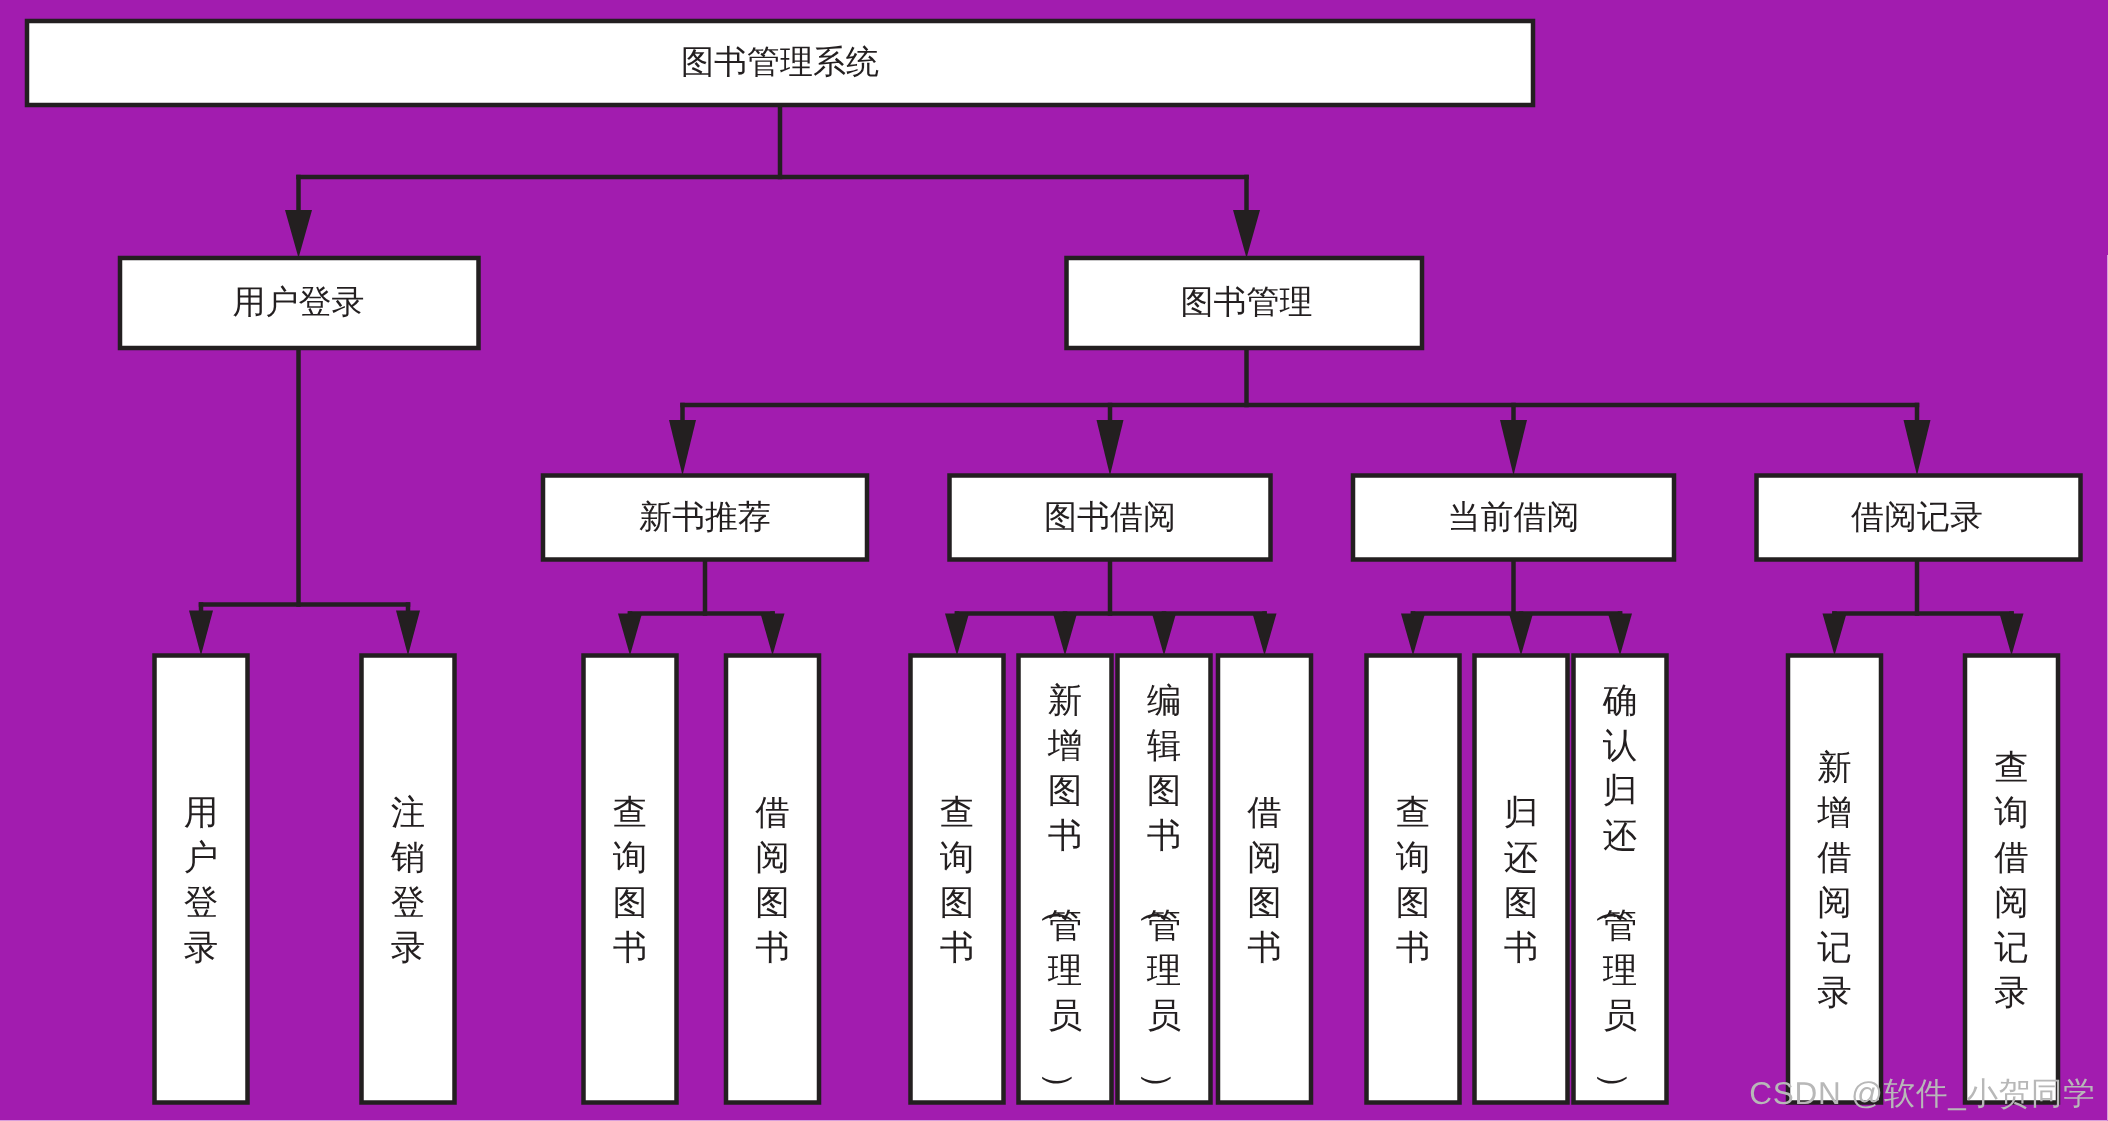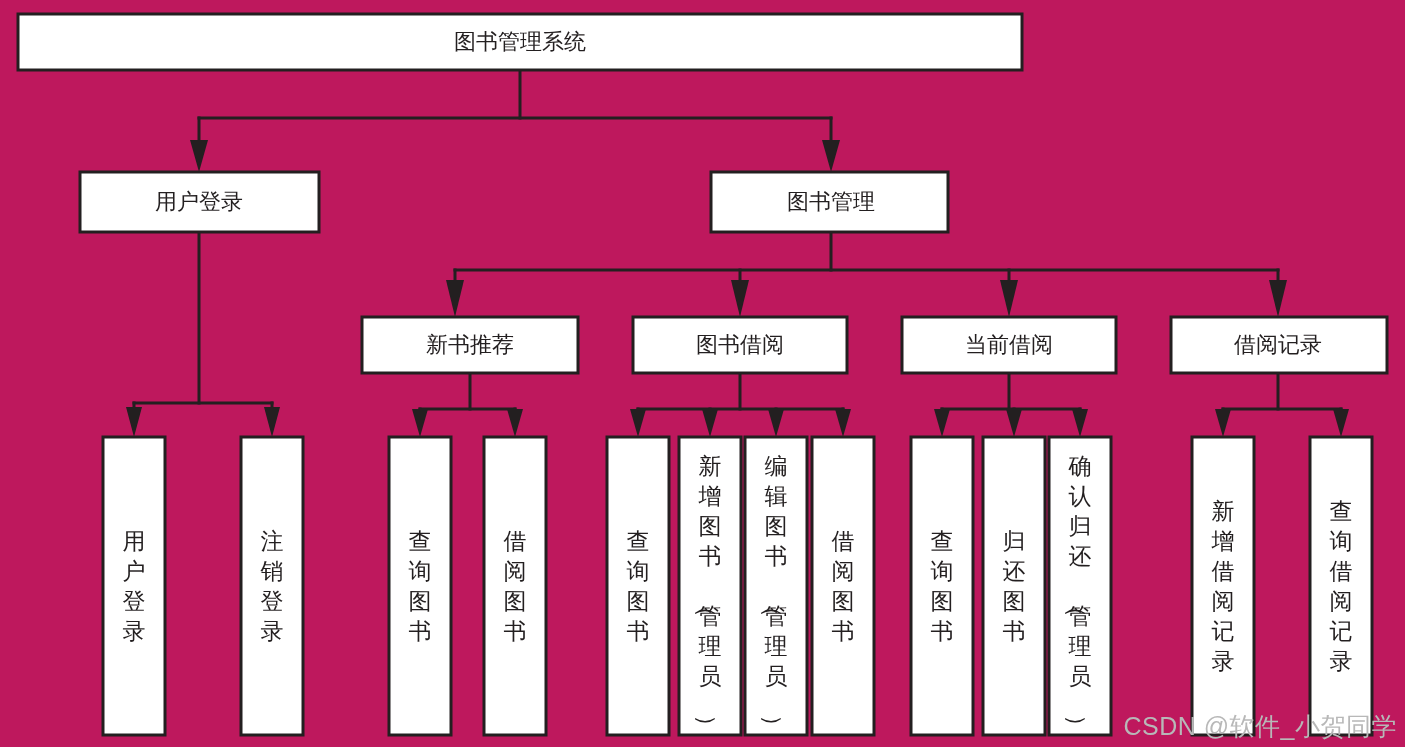--- a/index.html
+++ b/index.html
@@ -7,21 +7,21 @@
     padding: 0;
     background: #ffffff;
   }
   body {
     font-family: "Liberation Sans", "DejaVu Sans", sans-serif;
   }
   #diagram-root {
     position: relative;
     width: 1405px;
     height: 747px;
-    background: #be185d;
+    background: #a21caf;
     overflow: hidden;
   }
   svg#flowchart {
     position: absolute;
     left: 0;
     top: 0;
     width: 1405px;
     height: 747px;
   }
   .node-box {
@@ -50,21 +50,21 @@
     font-family: "Liberation Sans", "DejaVu Sans", sans-serif;
     font-size: 23px;
     fill: #231f20;
     text-anchor: middle;
   }
   .watermark {
     position: absolute;
     right: 8px;
     bottom: 4px;
     font-family: "Liberation Sans", "DejaVu Sans", sans-serif;
-    font-size: 25px;
+    font-size: 21px;
     color: #b8b8b8;
     white-space: nowrap;
     letter-spacing: 0.5px;
     pointer-events: none;
   }
 </style>
 </head>
 <body>
 
 <div id="diagram-root">

